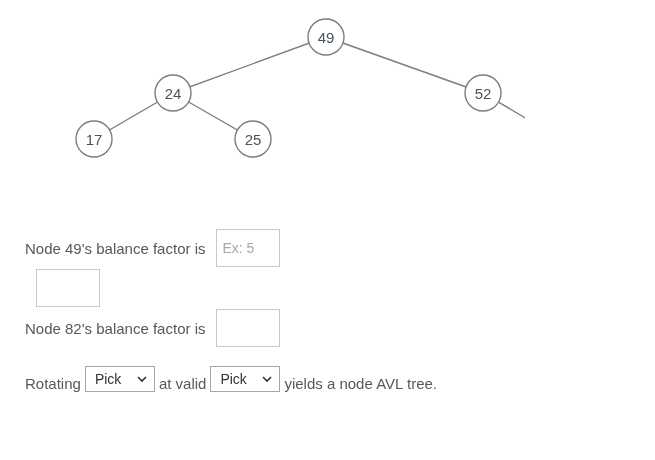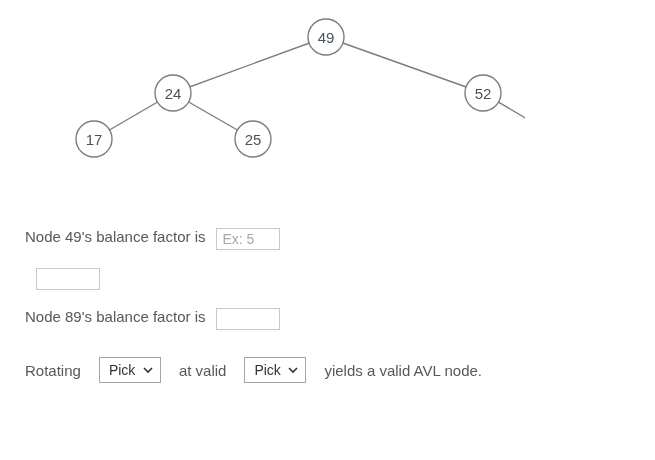--- a/index.html
+++ b/index.html
@@ -16,63 +16,63 @@
     top: 0;
     left: 0;
   }
   .questions {
     position: absolute;
     left: 25px;
     top: 228px;
   }
   .q-row {
     display: flex;
-    align-items: flex-start;
+    align-items: center;
     height: 40px;
     font-size: 15px;
     color: var(--text, #555);
   }
   .q-label { white-space: pre; }
   .q-input {
     box-sizing: border-box;
     width: 64px;
     height: 22px;
     margin-left: 11px;
     border: 1px solid var(--input-border, #c9c9c9);
     border-radius: 0;
-    padding: 2px 5px;
+    padding: 18px 5px;
     font-family: "Liberation Sans", sans-serif;
     font-size: 14px;
     color: #333;
     outline: none;
     background: #fff;
   }
   .q-input::placeholder { color: var(--placeholder, #a8a8a8); opacity: 1; }
   .rot-row {
     display: flex;
-    align-items: center;
+    align-items: flex-end;
     height: 44px;
-    gap: 18px;
+    gap: 4px;
     font-size: 15px;
     color: var(--text, #555);
   }
   .select-wrap { position: relative; display: inline-block; }
   .pick-select {
     appearance: none;
     -webkit-appearance: none;
     -moz-appearance: none;
     box-sizing: border-box;
     height: 26px;
     border: 1px solid var(--select-border, #a6a6a6);
     border-radius: 0;
     background: #fff;
     font-family: "Liberation Sans", sans-serif;
     font-size: 14px;
     color: var(--select-text, #333);
-    padding: 3px 24px 3px 9px;
+    padding: 3px 32px 3px 9px;
     outline: none;
   }
   .chevron {
     position: absolute;
     right: 8px;
     top: 50%;
     margin-top: -3px;
     pointer-events: none;
   }
 </style>
@@ -123,21 +123,21 @@
     <div class="q-row">
       <span class="q-label">Node 49's balance factor is</span>
       <input class="q-input" type="text" placeholder="Ex: 5" style="">
     </div>
 
     <div class="q-row">
       <input class="q-input" type="text" placeholder="" style="">
     </div>
 
     <div class="q-row">
-      <span class="q-label">Node 89's balance factor is</span>
+      <span class="q-label">Node 82's balance factor is</span>
       <input class="q-input" type="text" placeholder="" style="">
     </div>
 
     <div class="rot-row">
       <span>Rotating</span>
 
       <span class="select-wrap">
         <select class="pick-select">
           <option>Pick</option>
         </select>
@@ -150,17 +150,17 @@
 
       <span class="select-wrap">
         <select class="pick-select">
           <option>Pick</option>
         </select>
         <svg class="chevron" width="10" height="7" viewBox="0 0 10 7">
           <polyline points="1,1 5,5 9,1" fill="none" stroke="#333" stroke-width="1.6"></polyline>
         </svg>
       </span>
 
-      <span>yields a valid AVL node.</span>
+      <span>yields a node AVL tree.</span>
     </div>
 
   </div>
 </div>
 
 </body></html>

